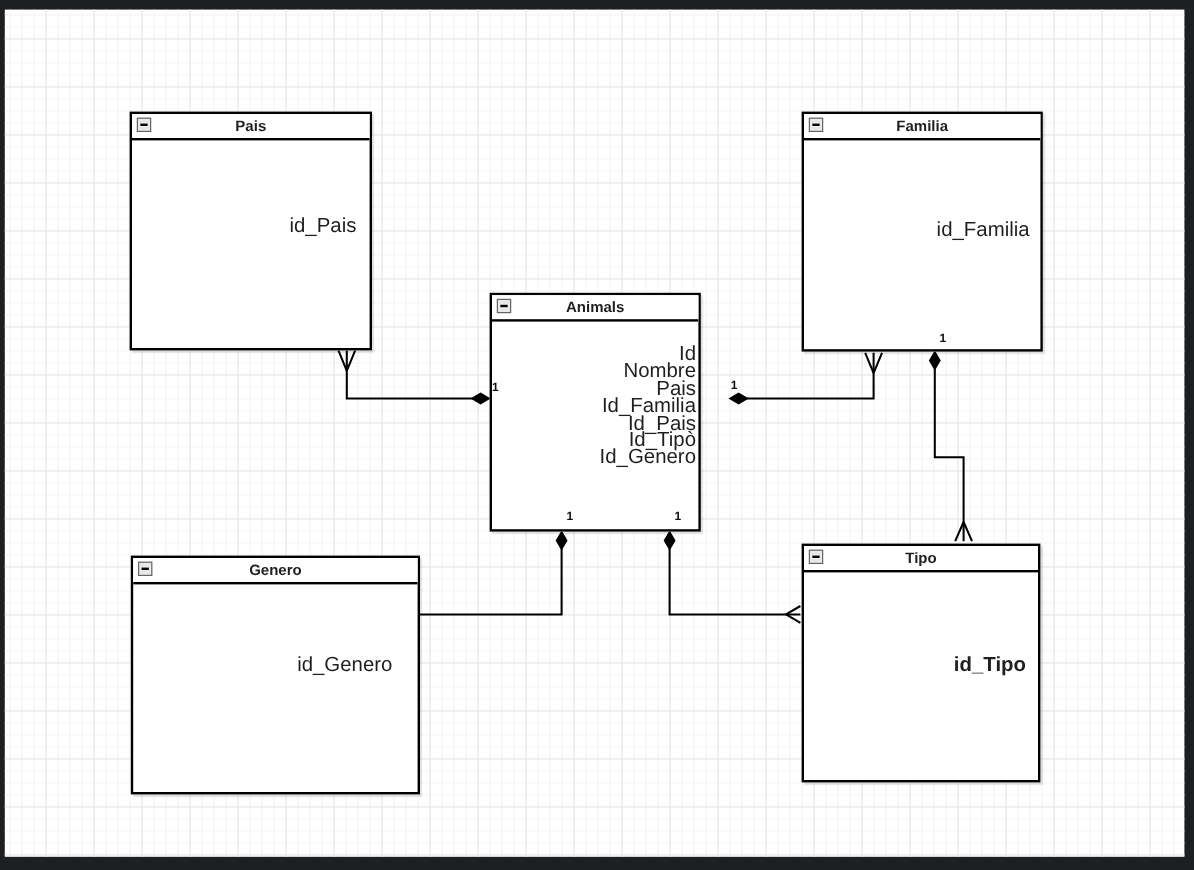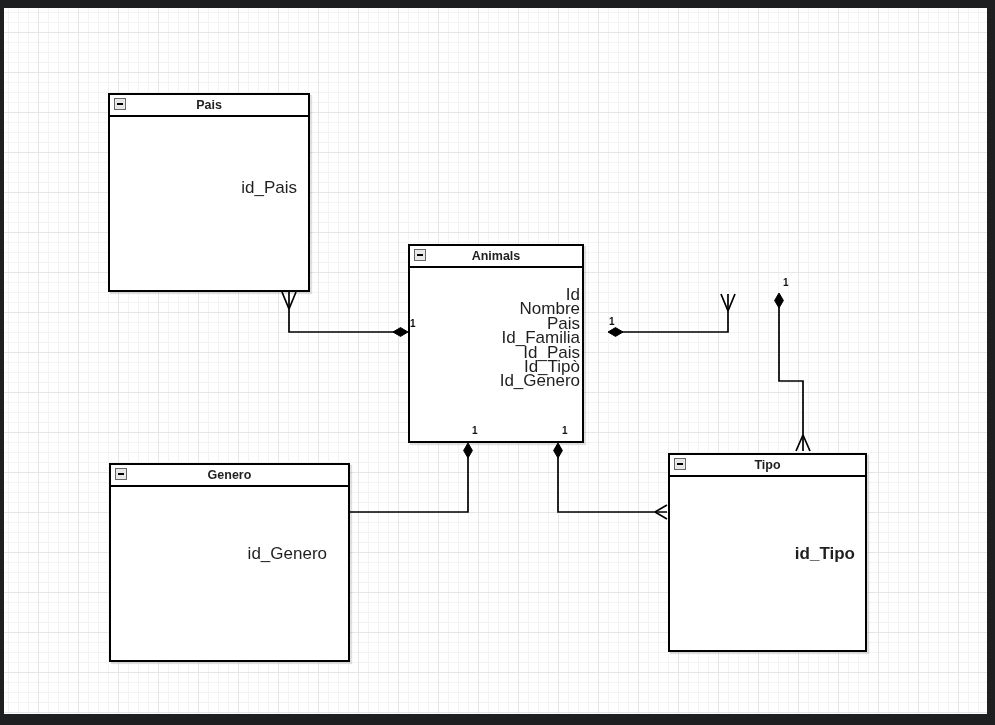--- a/index.html
+++ b/index.html
@@ -149,20 +149,33 @@
         </span>
       <span class="title">Pais</span>
     </div>
     <div class="body">
       <div class="attrs" style="top:64px; --dx:-11px;">
         <div>id_Pais</div>
       </div>
     </div>
   </div>
 
+  <div class="entity" style="left:668px; top:93px; width:201px; height:200px;">
+    <div class="header">
+      <span class="collapse">
+          <span class="minus"></span>
+        </span>
+      <span class="title">Familia</span>
+    </div>
+    <div class="body">
+      <div class="attrs" style="top:68px; --dx:-9px;">
+        <div>id_Familia</div>
+      </div>
+    </div>
+  </div>
 
   <div class="entity" style="left:408px; top:244px; width:176px; height:199px;">
     <div class="header">
       <span class="collapse">
           <span class="minus"></span>
         </span>
       <span class="title">Animals</span>
     </div>
     <div class="body">
       <div class="attrs" style="top:20px; --dx:-2px;">

